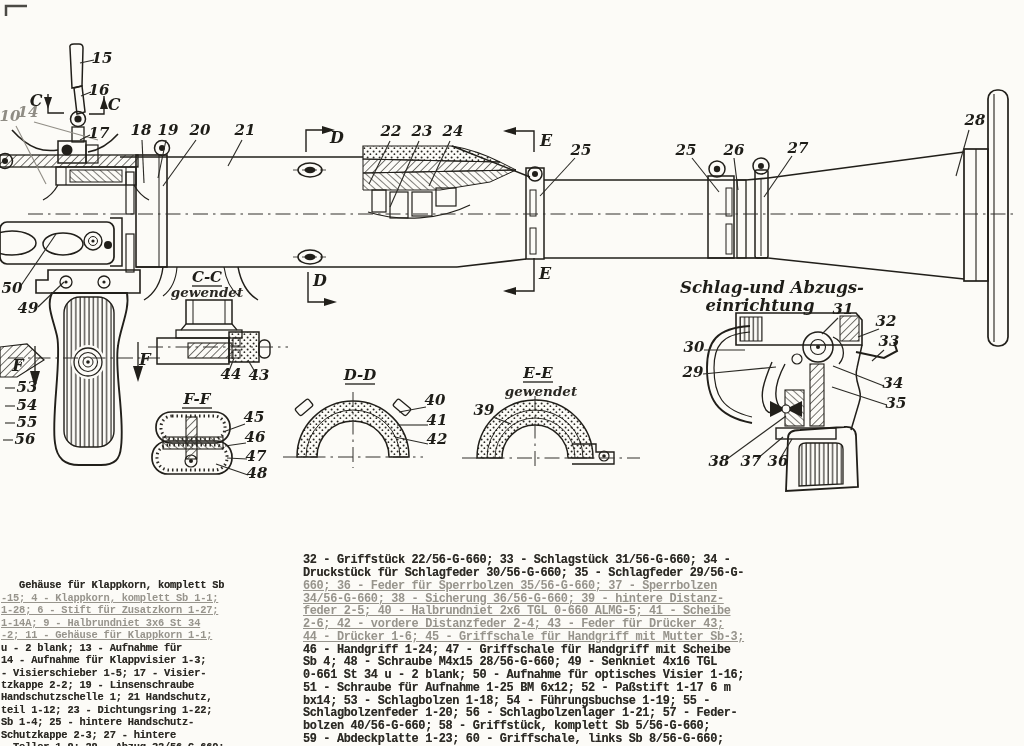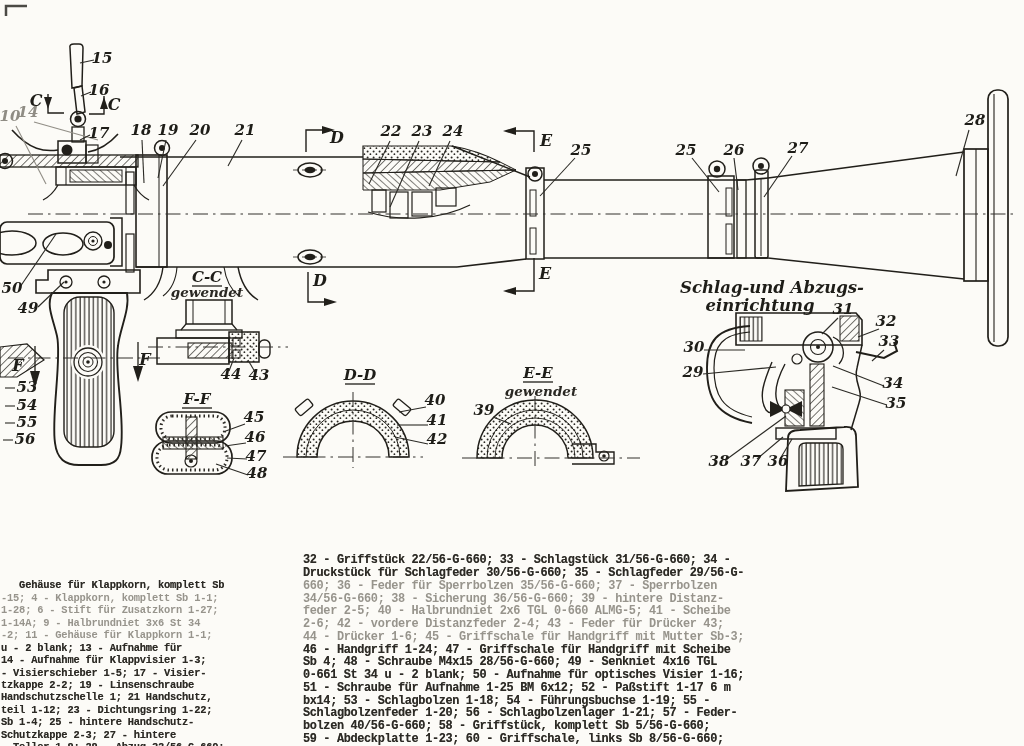--- a/index.html
+++ b/index.html
@@ -18,21 +18,21 @@
   .sectionsub{font:italic 600 13.5px "DejaVu Serif",serif;fill:#2a2823;text-anchor:middle;}
   .underl{stroke:#1e1d18;stroke-width:1.3;}
   .annot{font:italic 600 16.5px "DejaVu Serif",serif;fill:#1e1d18;text-anchor:middle;}
   .stipRing{fill:none;stroke:#2a2823;stroke-width:3;stroke-dasharray:1.5 3;}
   .legend-col{position:absolute;white-space:pre;color:#2c2a25;
       font-family:"Liberation Mono","DejaVu Sans Mono",monospace;font-weight:700;
       text-shadow:0 0 .5px rgba(40,38,30,.55);}
   .legend-left{left:1px;top:542px;font-size:10.4px;line-height:12.45px;letter-spacing:-.2px;}
   .legend-right{left:303px;top:516px;font-size:11.9px;line-height:12.75px;letter-spacing:-.35px;}
   .tline{height:auto;}
-  .tline.faded{color:#97948c;text-shadow:none;}
+  .tline.faded{color:#97948c;text-shadow:none;text-decoration:underline;}
 </style>
 </head>
 <body>
 
 <div class="page">
 <svg id="dwg" width="1024" height="746" viewBox="0 0 1024 746">
   <defs>
     <pattern id="hatch" width="5.5" height="5.5" patternUnits="userSpaceOnUse" patternTransform="rotate(45)">
       <line x1="0" y1="0" x2="0" y2="5.5" stroke="#2a2823" stroke-width="1.3"></line>
     </pattern>

